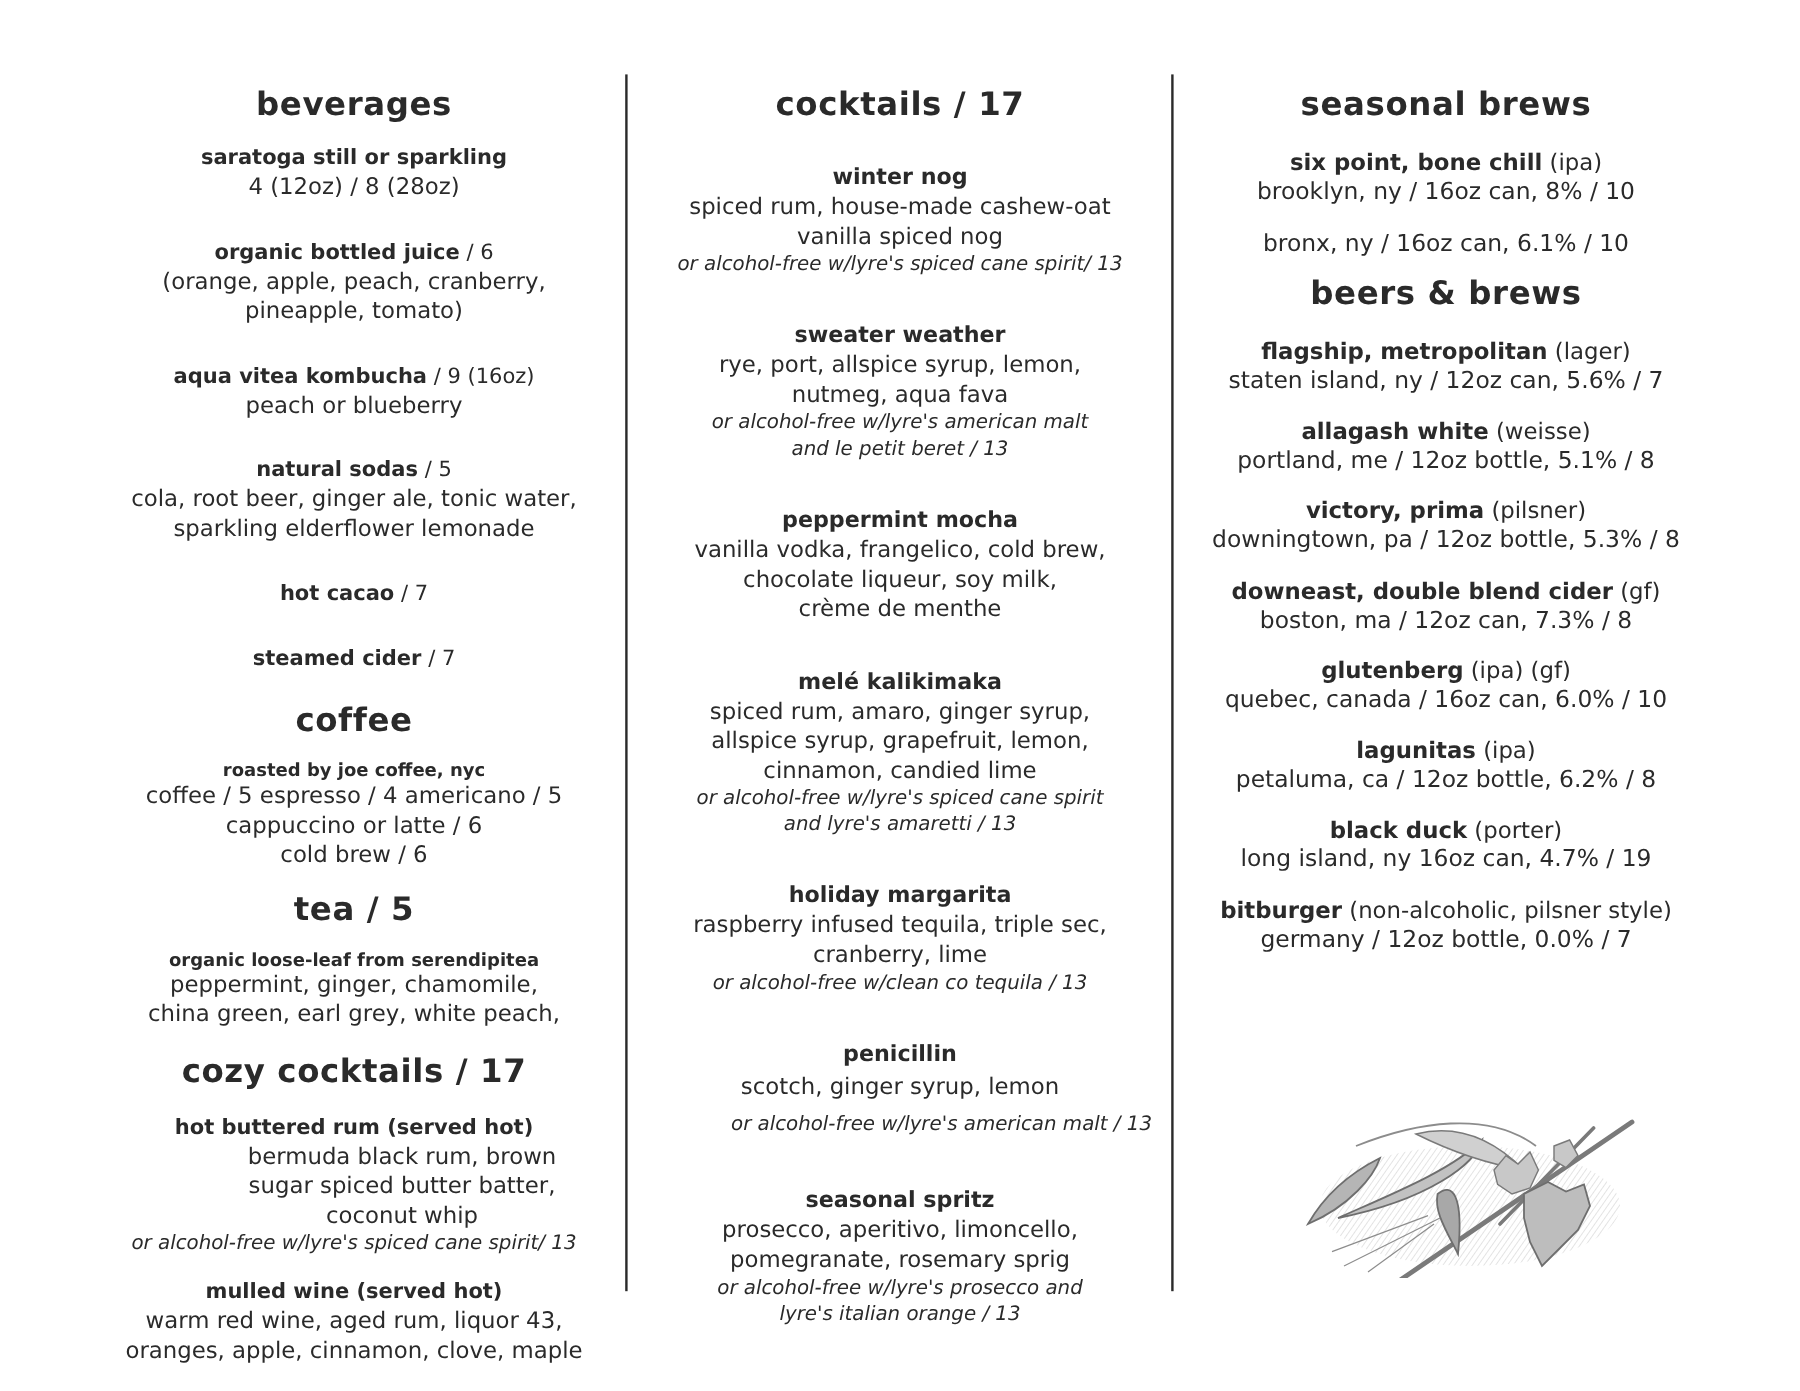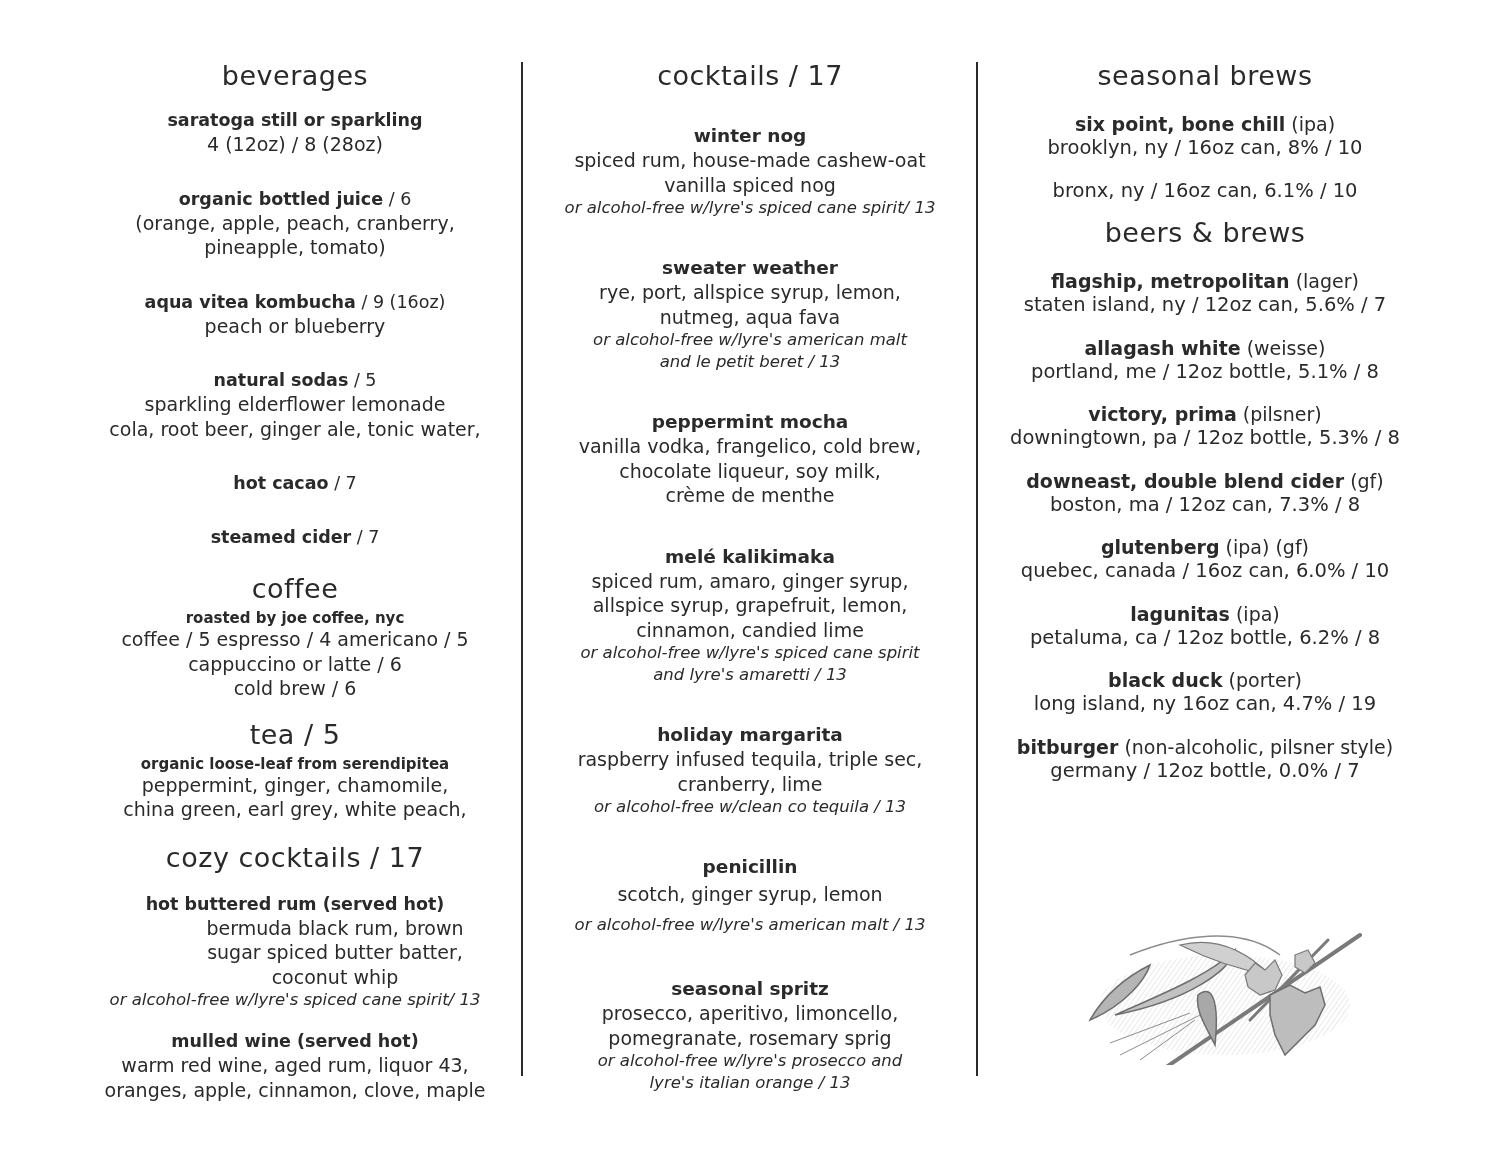--- a/index.html
+++ b/index.html
@@ -35,24 +35,24 @@
     top: 62px;
     width: 2px;
     height: 1014px;
     background: #2a2a2a;
   }
   .divider-1 { left: 521px; }
   .divider-2 { left: 976px; }
 
   .section-title {
     font-size: 27px;
-    font-weight: normal;
+    font-weight: bold;
     letter-spacing: 0.5px;
     line-height: 40px;
-    margin: 0;
+    margin: 12px;
   }
   .section-sub {
     font-size: 15px;
     font-weight: bold;
     line-height: 18px;
     text-align: center;
   }
   .item {
     margin: 0;
   }
@@ -83,21 +83,21 @@
   .col-left .cozy-block { margin-top: 16px; }
   .col-left .cozy-item { margin-top: 14px; }
   .col-left .cozy-item.first { margin-top: 14px; }
   .col-left .cozy-item.second { margin-top: 18px; }
   .indent-desc { padding-left: 80px; }
 
   
   .col-mid .cock-item { margin-top: 37px; }
   .col-mid .cock-item.first { margin-top: 28px; }
   .col-mid .cock-item.pen .item-desc { line-height: 31px; }
-  .col-mid .cock-item.pen .item-alt { line-height: 30px; }
+  .col-mid .cock-item.pen .item-alt { line-height: 30px; text-align: right; }
 
   
   .col-right .brew-item { margin-top: 18px; }
   .col-right .brew-item.first { margin-top: 16px; }
   .col-right .beers-title { margin-top: 10px; }
   .col-right .item-name { font-size: 19px; }
   .col-right .item-desc { font-size: 19.5px; }
 
   .illustration {
     position: absolute;
@@ -142,22 +142,22 @@
       <div class="item-desc">
         <span class="line">peach or blueberry</span>
       </div>
     </div>
 
     <div class="item bev-item">
       <div class="item-name">
         <span>natural sodas</span><span class="reg"> / 5</span>
       </div>
       <div class="item-desc">
+        <span class="line">cola, root beer, ginger ale, tonic water,</span>
         <span class="line">sparkling elderflower lemonade</span>
-        <span class="line">cola, root beer, ginger ale, tonic water,</span>
       </div>
     </div>
 
     <div class="item bev-item">
       <div class="item-name">
         <span>hot cacao</span><span class="reg"> / 7</span>
       </div>
     </div>
 
     <div class="item bev-item">

